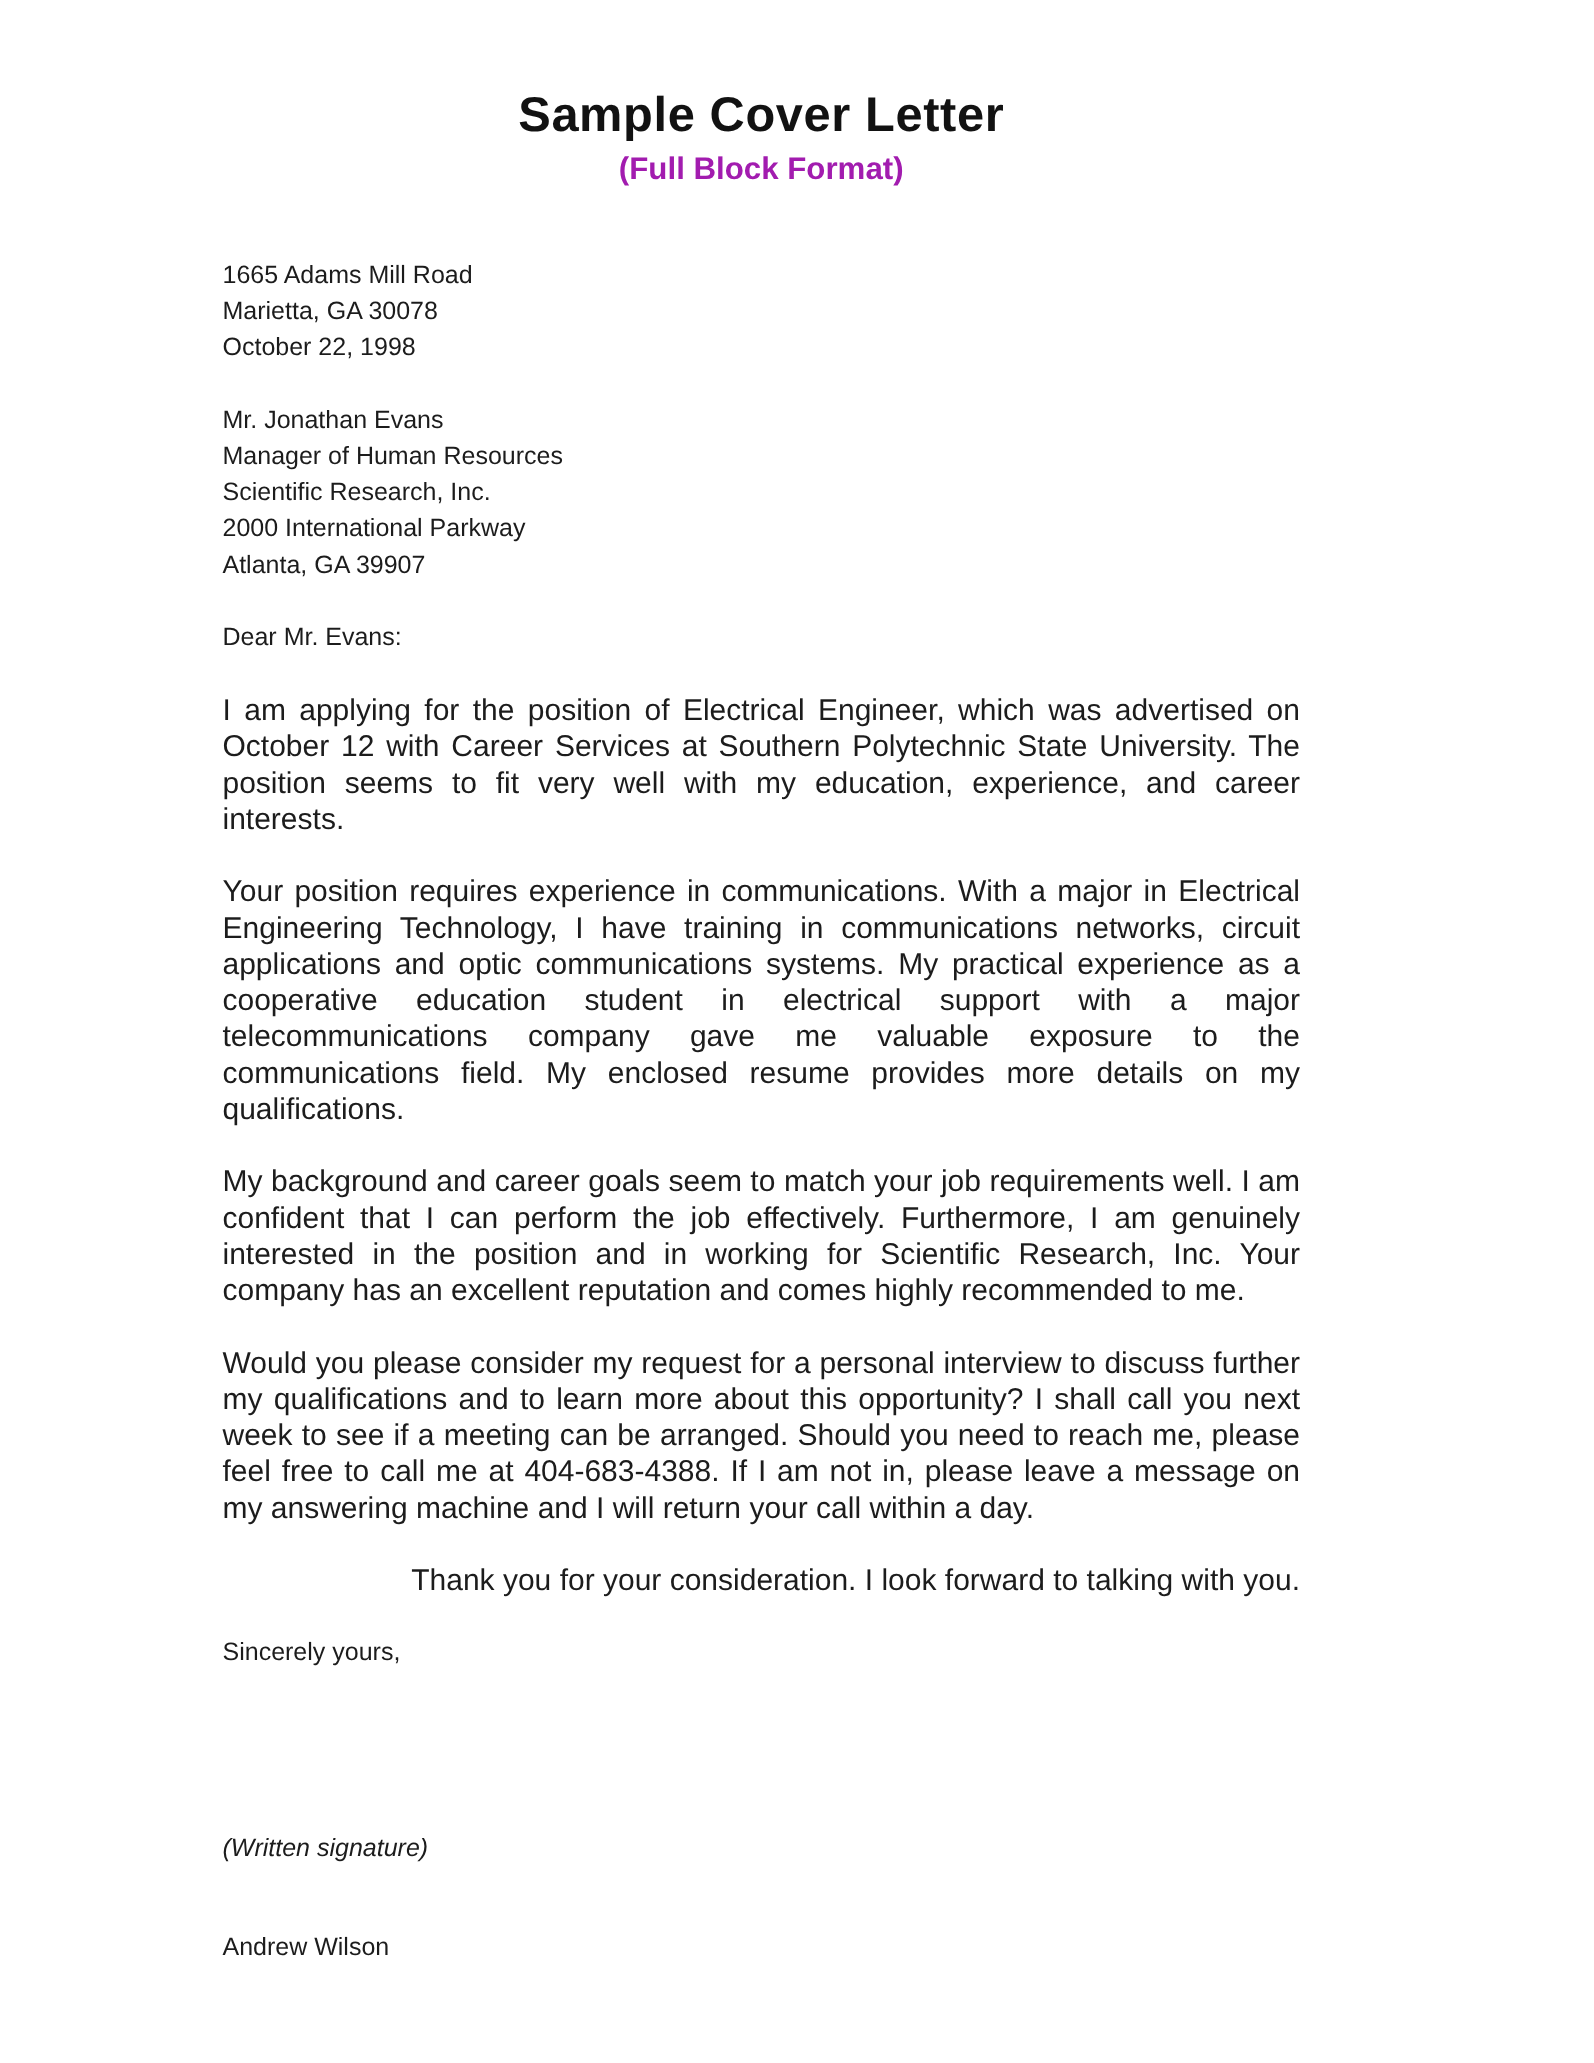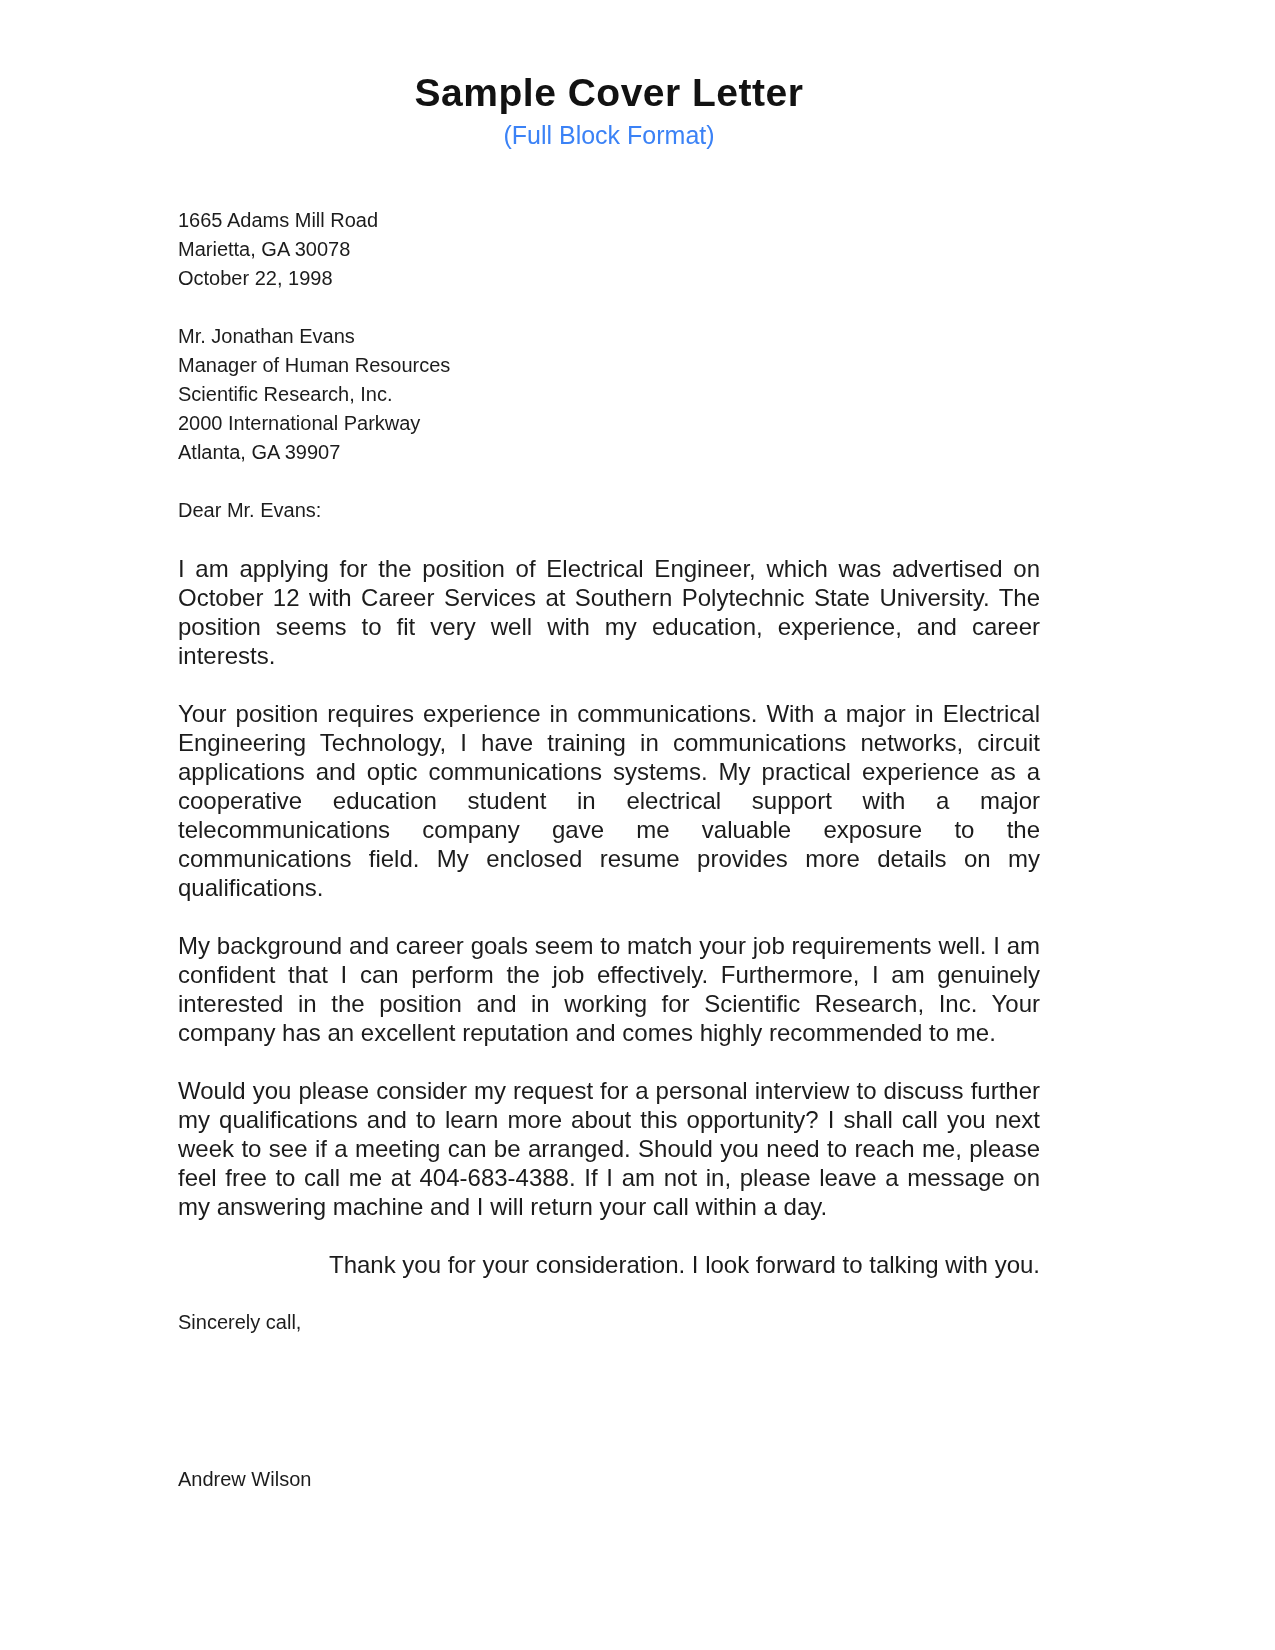--- a/index.html
+++ b/index.html
@@ -33,22 +33,22 @@
   .doc-title {
     font-size: 39px;
     font-weight: bold;
     letter-spacing: 0.5px;
     color: #121212;
     line-height: 1.1;
   }
 
   .doc-subtitle {
     font-size: 25px;
-    font-weight: normal;
-    color: #3b82f6;
+    font-weight: bold;
+    color: #a21caf;
     margin-top: 6px;
   }
 
   .line {
     font-size: 20px;
     line-height: 29px;
     color: #1c1c1c;
   }
 
   .block {
@@ -104,19 +104,20 @@
     <div class="block">
       <div class="line">Dear Mr. Evans:</div>
     </div>
 
     <p class="para">I am applying for the position of Electrical Engineer, which was advertised on October 12 with Career Services at Southern Polytechnic State University. The position seems to fit very well with my education, experience, and career interests.</p>
     <p class="para">Your position requires experience in communications. With a major in Electrical Engineering Technology, I have training in communications networks, circuit applications and optic communications systems. My practical experience as a cooperative education student in electrical support with a major telecommunications company gave me valuable exposure to the communications field. My enclosed resume provides more details on my qualifications.</p>
     <p class="para">My background and career goals seem to match your job requirements well. I am confident that I can perform the job effectively. Furthermore, I am genuinely interested in the position and in working for Scientific Research, Inc. Your company has an excellent reputation and comes highly recommended to me.</p>
     <p class="para">Would you please consider my request for a personal interview to discuss further my qualifications and to learn more about this opportunity? I shall call you next week to see if a meeting can be arranged. Should you need to reach me, please feel free to call me at 404-683-4388. If I am not in, please leave a message on my answering machine and I will return your call within a day.</p>
     <p class="para no-justify">Thank you for your consideration. I look forward to talking with you.</p>
 
-    <div class="line closing">Sincerely call,</div>
+    <div class="line closing">Sincerely yours,</div>
 
+    <div class="line signature-note">(Written signature)</div>
 
     <div class="line">Andrew Wilson</div>
 
   </div>
 </div>
 
 </body></html>

